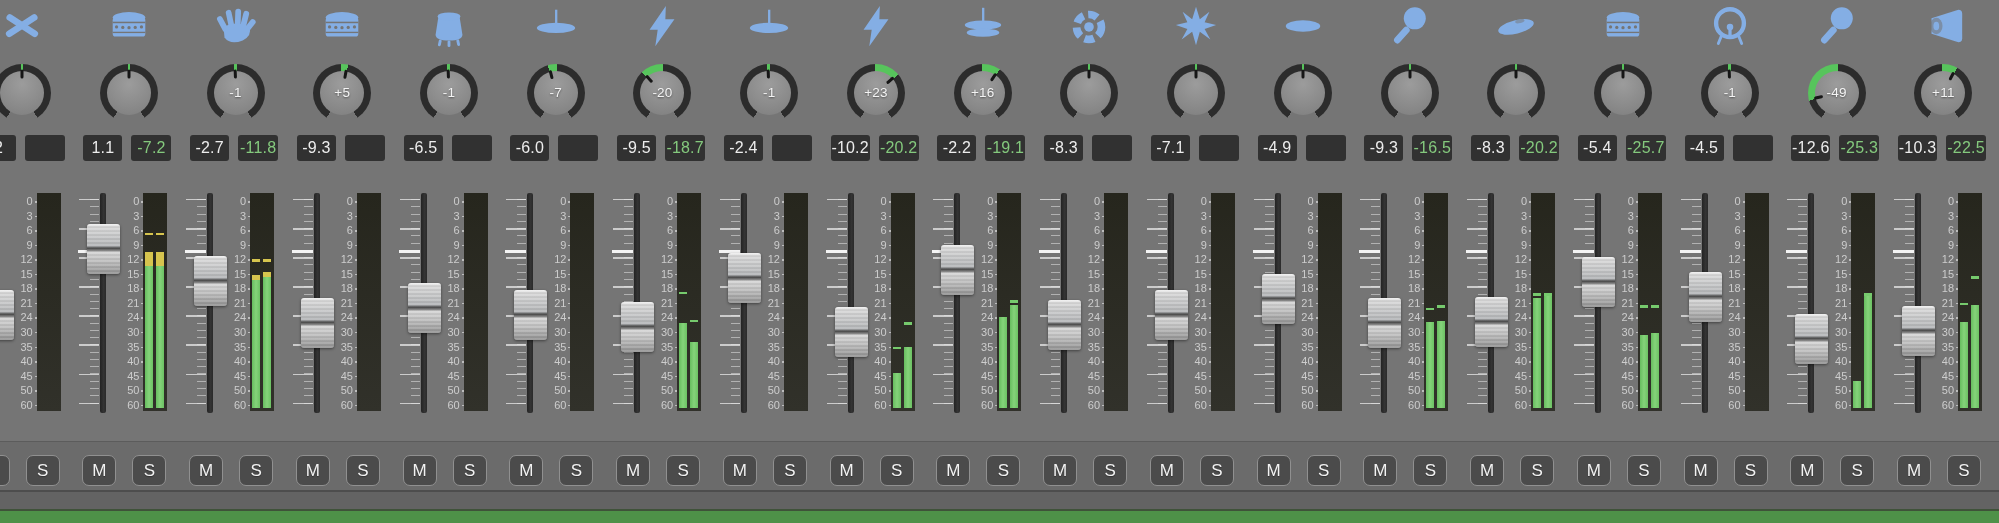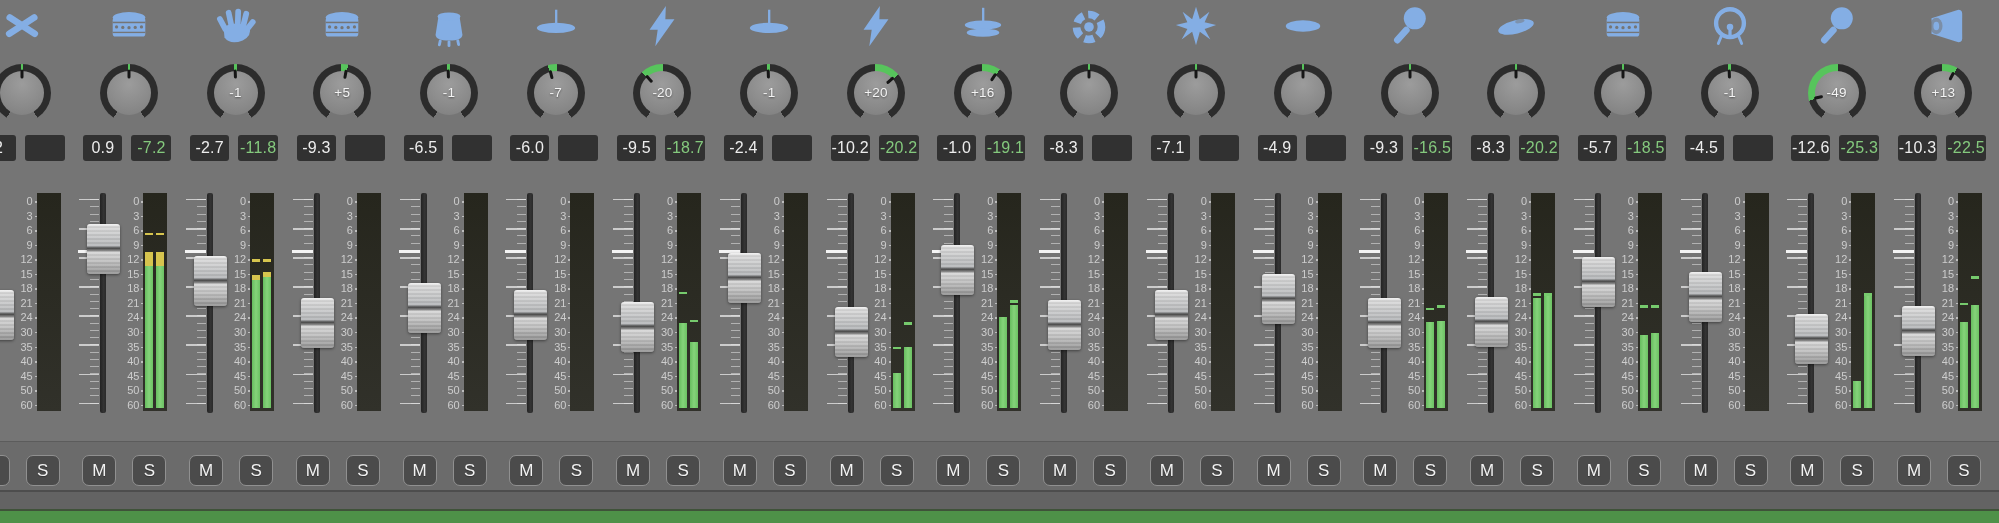--- a/index.html
+++ b/index.html
@@ -132,21 +132,21 @@
               <circle cx="37" cy="25" r="1.7"></circle>
             </g>
           </g>
         </svg>
       </div>
    <div class="knob" style="background:conic-gradient(from -2deg, #57c45c 4deg, transparent 4deg), conic-gradient(from 180deg, transparent 0 32deg, #2c2c2c 32deg 328deg, transparent 328deg)">
      <div class="face"></div>
      <div class="ptr" style="transform:translate(-50%,-50%) rotate(0deg) translateY(-19px)"></div>
      <div class="pval"></div>
    </div>
-   <div class="vbox vol">0.9</div>
+   <div class="vbox vol">1.1</div>
    <div class="vbox peak">-7.2</div>
    <div class="farea">
      <div class="ticks-min"></div>
      <div class="ticks-maj"></div>
      <div class="ztick"></div>
      <div class="track"></div>
      <div class="cap" style="top:30.53000000000001px"></div>
         <div class="slab" style="top:2px">0</div>
           <div class="stick" style="top:8px"></div>
         <div class="slab" style="top:16.55px">3</div>
@@ -571,21 +571,21 @@
     </div>
     <div class="strip" style="left: 822.62px;">
    <div class="icon">
      <svg viewBox="0 0 48 48">
           <path fill="#84aee4" d="M28 3 L11 28 h8.5 L17 45 L37 17 h-9.5 z"></path>
         </svg>
       </div>
    <div class="knob" style="background:conic-gradient(from -2deg, #57c45c 52.515625deg, transparent 52.515625deg), conic-gradient(from 180deg, transparent 0 32deg, #2c2c2c 32deg 328deg, transparent 328deg)">
      <div class="face"></div>
      <div class="ptr" style="transform:translate(-50%,-50%) rotate(48.515625deg) translateY(-19px)"></div>
-     <div class="pval">+20</div>
+     <div class="pval">+23</div>
    </div>
    <div class="vbox vol">-10.2</div>
    <div class="vbox peak">-20.2</div>
    <div class="farea">
      <div class="ticks-min"></div>
      <div class="ticks-maj"></div>
      <div class="ztick"></div>
      <div class="track"></div>
      <div class="cap" style="top:113.95000000000002px"></div>
         <div class="slab" style="top:2px">0</div>
@@ -637,21 +637,21 @@
             <ellipse cx="24" cy="23" rx="19" ry="4.8"></ellipse>
             <ellipse cx="24" cy="31" rx="17" ry="4.2"></ellipse>
           </g>
         </svg>
       </div>
    <div class="knob" style="background:conic-gradient(from -2deg, #57c45c 37.75deg, transparent 37.75deg), conic-gradient(from 180deg, transparent 0 32deg, #2c2c2c 32deg 328deg, transparent 328deg)">
      <div class="face"></div>
      <div class="ptr" style="transform:translate(-50%,-50%) rotate(33.75deg) translateY(-19px)"></div>
      <div class="pval">+16</div>
    </div>
-   <div class="vbox vol">-1.0</div>
+   <div class="vbox vol">-2.2</div>
    <div class="vbox peak">-19.1</div>
    <div class="farea">
      <div class="ticks-min"></div>
      <div class="ticks-maj"></div>
      <div class="ztick"></div>
      <div class="track"></div>
      <div class="cap" style="top:52.355000000000004px"></div>
         <div class="slab" style="top:2px">0</div>
           <div class="stick" style="top:8px"></div>
         <div class="slab" style="top:16.55px">3</div>
@@ -1005,22 +1005,22 @@
               <circle cx="37" cy="25" r="1.7"></circle>
             </g>
           </g>
         </svg>
       </div>
    <div class="knob" style="background:conic-gradient(from -2deg, #57c45c 4deg, transparent 4deg), conic-gradient(from 180deg, transparent 0 32deg, #2c2c2c 32deg 328deg, transparent 328deg)">
      <div class="face"></div>
      <div class="ptr" style="transform:translate(-50%,-50%) rotate(0deg) translateY(-19px)"></div>
      <div class="pval"></div>
    </div>
-   <div class="vbox vol">-5.7</div>
-   <div class="vbox peak">-18.5</div>
+   <div class="vbox vol">-5.4</div>
+   <div class="vbox peak">-25.7</div>
    <div class="farea">
      <div class="ticks-min"></div>
      <div class="ticks-maj"></div>
      <div class="ztick"></div>
      <div class="track"></div>
      <div class="cap" style="top:64.48000000000002px"></div>
         <div class="slab" style="top:2px">0</div>
           <div class="stick" style="top:8px"></div>
         <div class="slab" style="top:16.55px">3</div>
           <div class="stick" style="top:22.55px"></div>
@@ -1191,21 +1191,21 @@
           <g fill="#84aee4">
             <path d="M40 7 q4 0 4 4 v26 q0 4 -4 4 l-28 -9 v-16 z"></path>
             <ellipse cx="17" cy="24" rx="6.5" ry="8.5" fill="#757575" opacity=".55"></ellipse>
             <ellipse cx="17" cy="24" rx="3" ry="4.5"></ellipse>
           </g>
         </svg>
       </div>
    <div class="knob" style="background:conic-gradient(from -2deg, #57c45c 31.421875deg, transparent 31.421875deg), conic-gradient(from 180deg, transparent 0 32deg, #2c2c2c 32deg 328deg, transparent 328deg)">
      <div class="face"></div>
      <div class="ptr" style="transform:translate(-50%,-50%) rotate(27.421875deg) translateY(-19px)"></div>
-     <div class="pval">+13</div>
+     <div class="pval">+11</div>
    </div>
    <div class="vbox vol">-10.3</div>
    <div class="vbox peak">-22.5</div>
    <div class="farea">
      <div class="ticks-min"></div>
      <div class="ticks-maj"></div>
      <div class="ztick"></div>
      <div class="track"></div>
      <div class="cap" style="top:112.73750000000001px"></div>
         <div class="slab" style="top:2px">0</div>

